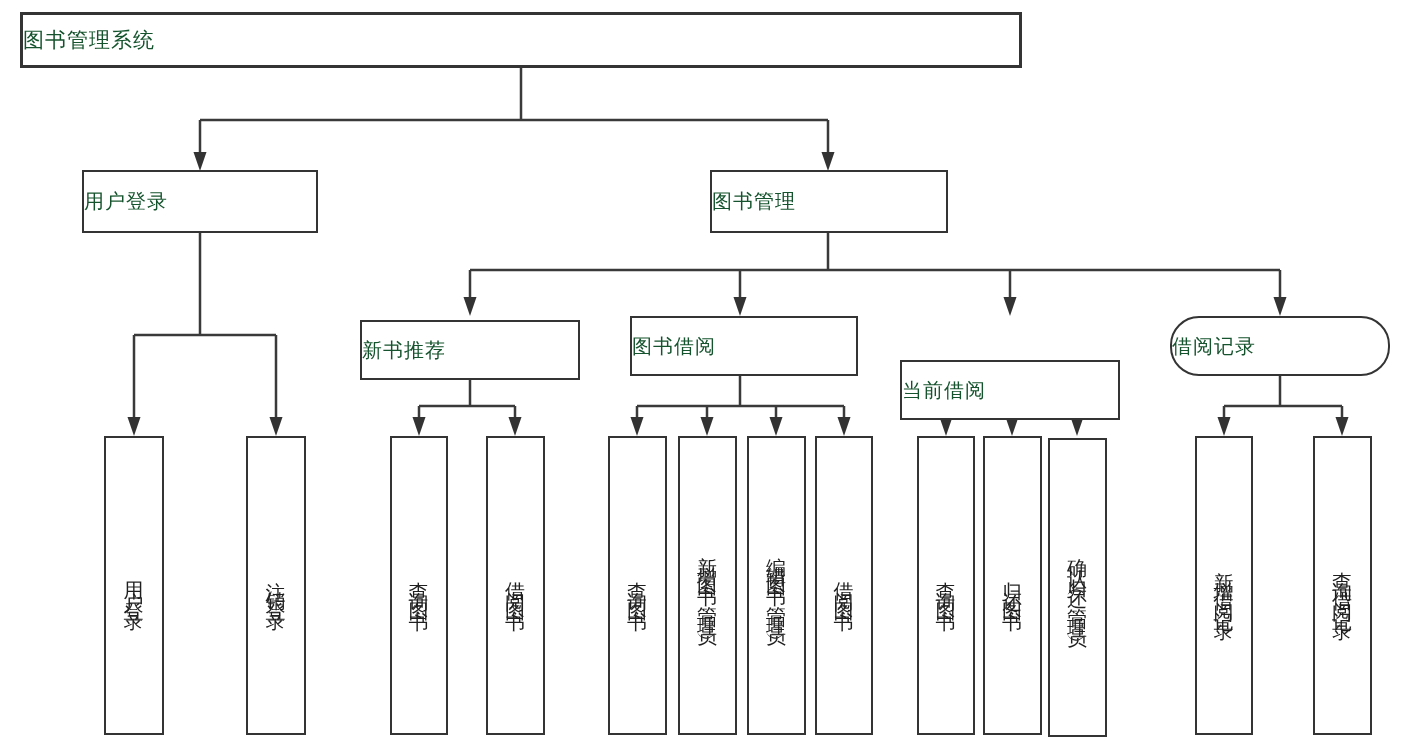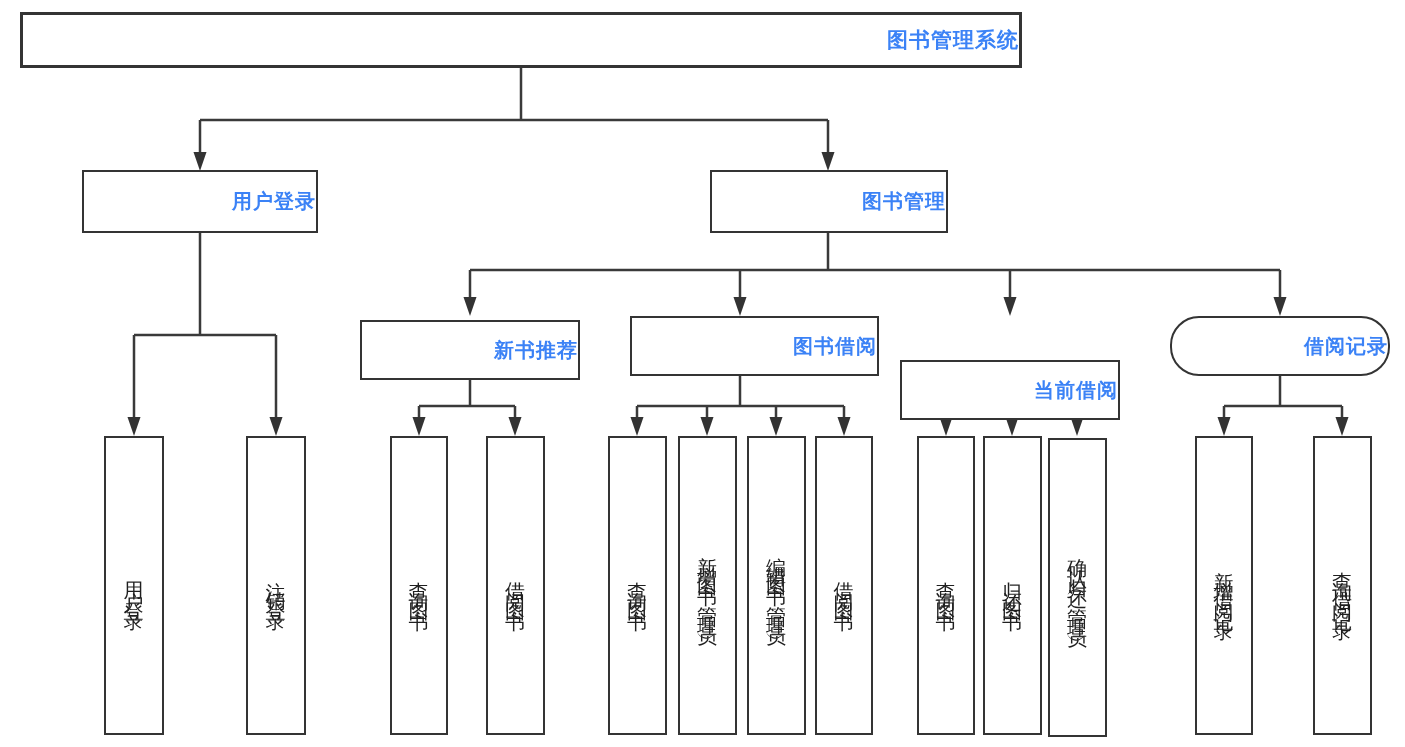--- a/index.html
+++ b/index.html
@@ -6,22 +6,22 @@
   body{
     width:1405px;height:747px;background:#ffffff;position:relative;overflow:hidden;
     font-family:"Liberation Sans","DejaVu Sans",sans-serif;
   }
   .stage{position:absolute;left:0;top:0;width:1405px;height:747px;}
   .wires{position:absolute;left:0;top:0;}
   .wire{fill:none;stroke:#3a3a3a;stroke-width:2.5;}
   .arrows polygon{fill:#333333;stroke:none;}
   .box{
     position:absolute;box-sizing:border-box;background:#ffffff;
-    border:2.5px solid #343434;display:flex;align-items:center;justify-content:flex-end;
-    color:#3b82f6;font-size:20px;letter-spacing:1px;font-weight:bold;
+    border:2.5px solid #343434;display:flex;align-items:center;justify-content:flex-start;
+    color:#14532d;font-size:20px;letter-spacing:1px;
   }
   .root{border-width:3px;font-size:21px;}
   .vbox{
     position:absolute;box-sizing:border-box;background:#ffffff;
     border:2.5px solid #343434;display:flex;align-items:center;justify-content:center;
     color:#1f1f1f;
   }
   .vbox span{
     writing-mode:vertical-rl;text-orientation:mixed;
     font-size:20px;letter-spacing:10px;line-height:1;color:#1f1f1f;
@@ -83,21 +83,21 @@
   <div class="box" style="left:82px;top:170px;width:236px;height:63px;">
     <span>用户登录</span>
   </div>
   <div class="box" style="left:710px;top:170px;width:238px;height:63px;">
     <span>图书管理</span>
   </div>
 
   <div class="box" style="left:360px;top:320px;width:220px;height:60px;">
     <span>新书推荐</span>
   </div>
-  <div class="box" style="left:630px;top:316px;width:249px;height:60px;padding-left:28px;">
+  <div class="box" style="left:630px;top:316px;width:228px;height:60px;">
     <span>图书借阅</span>
   </div>
   <div class="box" style="left:900px;top:316px;width:220px;height:60px;margin-top:44px;">
     <span>当前借阅</span>
   </div>
   <div class="box" style="left:1170px;top:316px;width:220px;height:60px;border-radius:29px;">
     <span>借阅记录</span>
   </div>
 
   <div class="vbox" style="left:104px;top:436px;width:60px;height:299px;">

